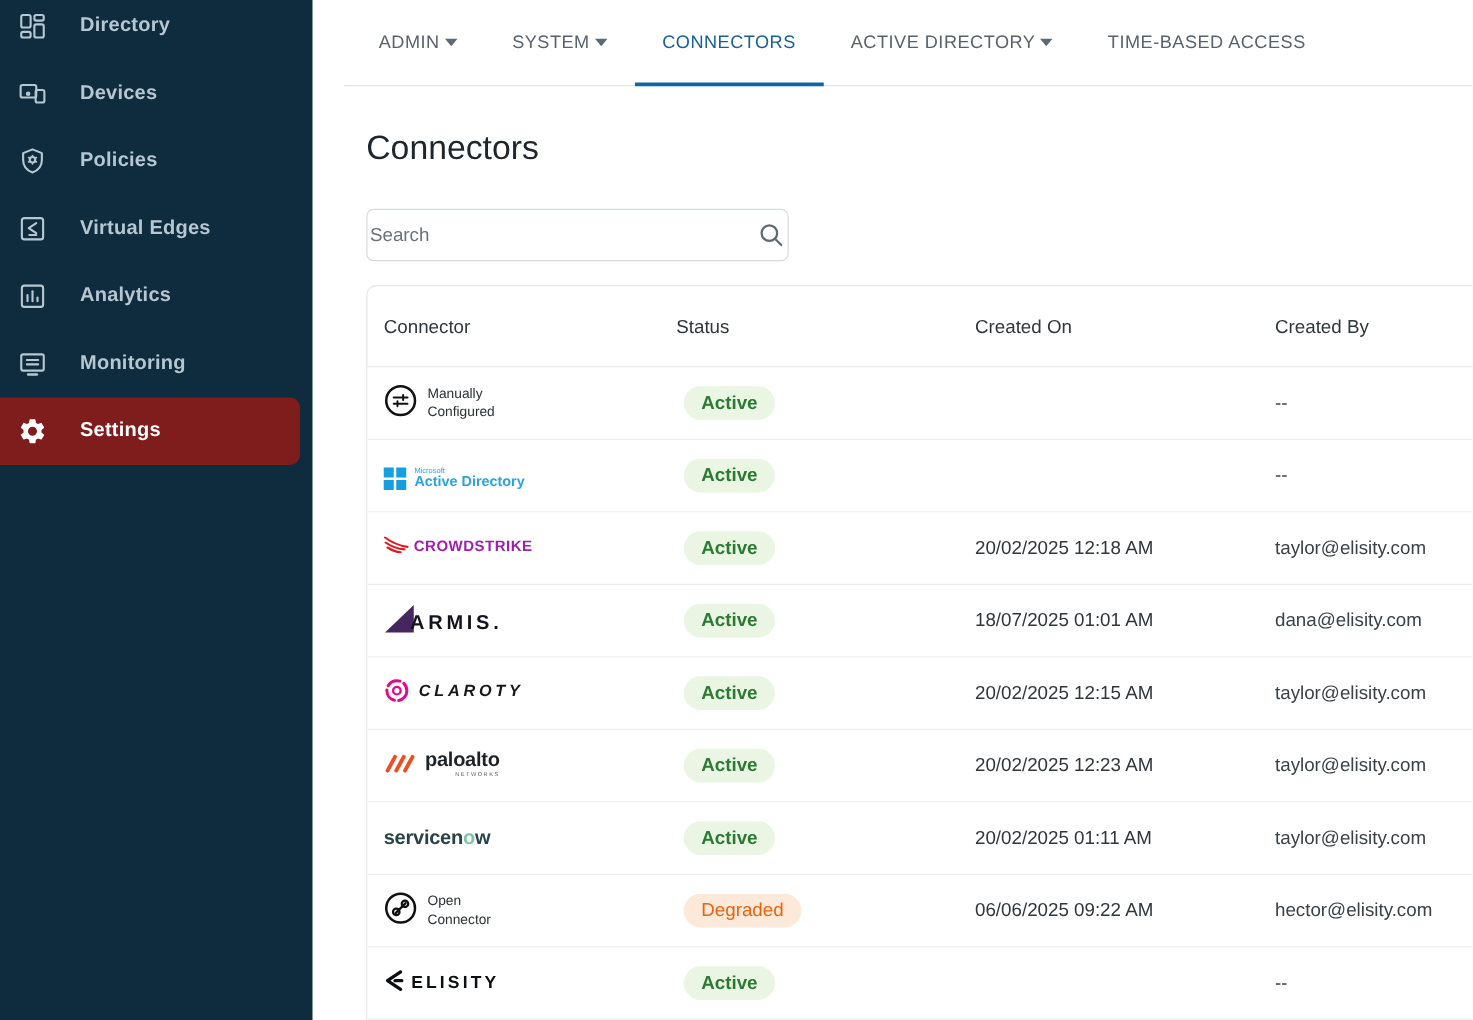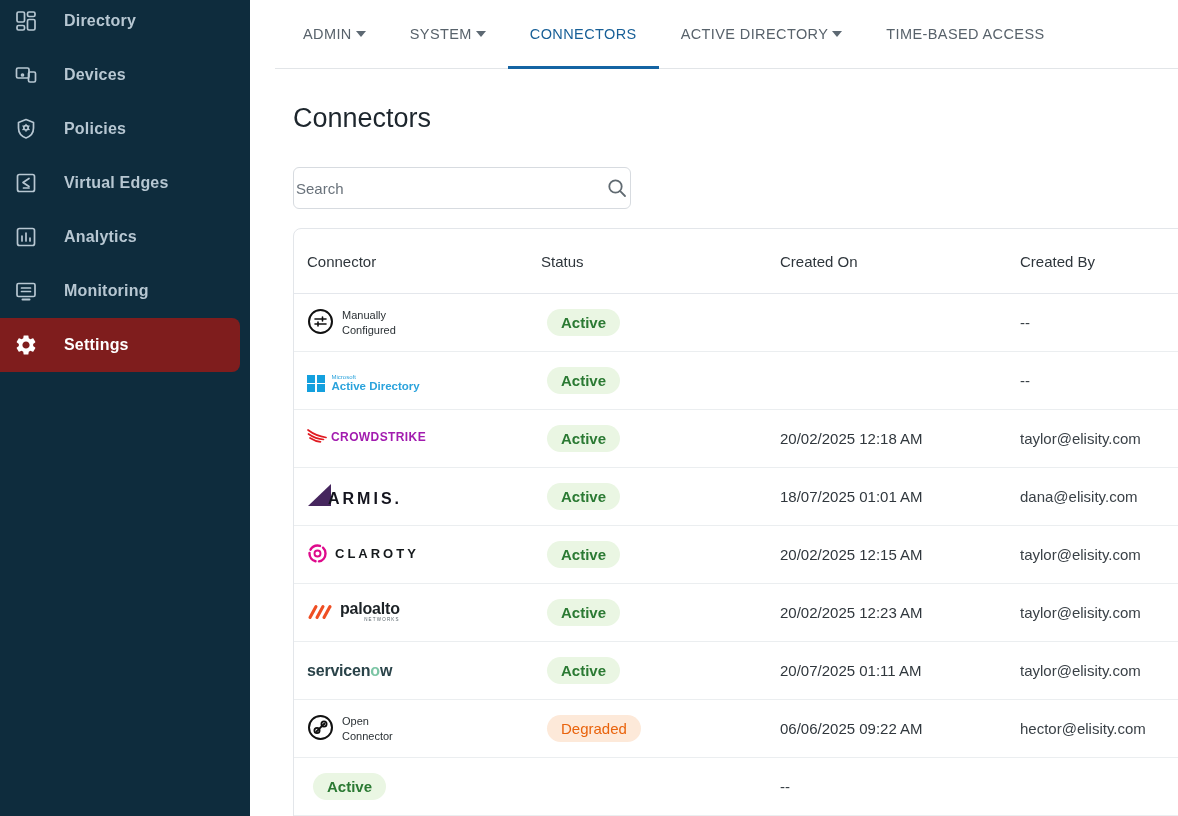--- a/index.html
+++ b/index.html
@@ -68,21 +68,21 @@
   .ad-flag span { background:#14a0de; }
   .ad-text { display:flex; flex-direction:column; line-height:1; }
   .ad-small { font-size:6px; color:#2ba3dc; margin-bottom:1px; }
   .ad-main { font-size:11.5px; font-weight:600; color:#2ba3dc; }
   .cs-logo { gap:2px; }
   .cs-text { font-size:12px; font-weight:800; color:#a21caf; letter-spacing:.4px; }
   .armis-logo { align-items:flex-end; }
   .armis-text { font-size:16px; font-weight:600; letter-spacing:3px; color:#14141e;
     margin-left:-4px; line-height:1; }
   .claroty-logo { gap:7px; }
-  .claroty-text { font-size:13px; font-weight:600; letter-spacing:3px; color:#15191c; }
+  .claroty-text { font-size:13px; font-weight:600; letter-spacing:3px; color:#15191c;font-style:italic; }
   .pan-logo { gap:7px; }
   .pan-stack { display:flex; flex-direction:column; align-items:flex-end; line-height:1; }
   .pan-main { font-size:16px; font-weight:700; color:#1c2226; letter-spacing:-.2px; }
   .pan-sub { font-size:4.5px; letter-spacing:1.2px; color:#5a666d; margin-top:1px; }
   .snow-text { font-size:16px; font-weight:700; color:#2a4349; letter-spacing:-.2px; }
   .snow-o { color:#7cc5a5; }
   .elisity-logo { gap:6px; }
   .elisity-text { font-size:14px; font-weight:800; letter-spacing:2.5px; color:#0c0f12; }
 </style>
 </head>
@@ -323,21 +323,21 @@
     <div class="cell cell-by">taylor@elisity.com</div>
   </div>
 
   <div class="trow">
     <div class="cell cell-logo" title="ServiceNow"><span class="logo">
       <span class="snow-text">servicen<span class="snow-o">o</span>w</span>
     </span></div>
     <div class="cell">
       <span class="pill pill-active">Active</span>
     </div>
-    <div class="cell cell-date">20/07/2025 01:11 AM</div>
+    <div class="cell cell-date">20/02/2025 01:11 AM</div>
     <div class="cell cell-by">taylor@elisity.com</div>
   </div>
 
   <div class="trow">
     <div class="cell cell-logo" title="Open Connector">
     <span class="logo logo-2line">
       <span><svg width="27" height="27" viewBox="0 0 27 27" style="fill:none;stroke:#111;stroke-width:2;stroke-linecap:round;">
      <circle cx="13.5" cy="13.5" r="11.5"></circle>
                       <path d="M9.5 17.5 L17.5 9.5" stroke-width="1.8"></path>
          <circle cx="10" cy="16.5" r="2.6" stroke-width="1.8"></circle>
@@ -346,20 +346,28 @@
       <span class="ltext">Open<br>Connector</span>
     </span></div>
     <div class="cell">
       <span class="pill pill-degraded">Degraded</span>
     </div>
     <div class="cell cell-date">06/06/2025 09:22 AM</div>
     <div class="cell cell-by">hector@elisity.com</div>
   </div>
 
   <div class="trow">
+    <div class="cell cell-logo" title="Elisity">
+    <span class="logo elisity-logo">
+      <svg width="16" height="19" viewBox="0 0 16 19" style="fill:none;stroke:#0c0f12;stroke-width:2.6;stroke-linecap:round;stroke-linejoin:round;">
+        <path d="M13.5 2.5 L3 9.5 L13.5 16.5"></path>
+                    <path d="M9 9.5 H14.5"></path>
+      </svg>
+      <span class="elisity-text">ELISITY</span>
+    </span></div>
     <div class="cell">
       <span class="pill pill-active">Active</span>
     </div>
     <div class="cell cell-date"></div>
     <div class="cell cell-by">--</div>
   </div>
 </div>
       </div>
     </div>
 

